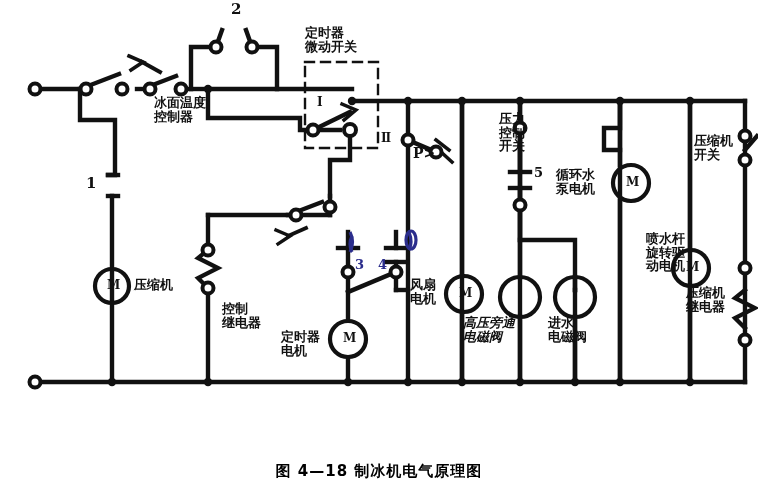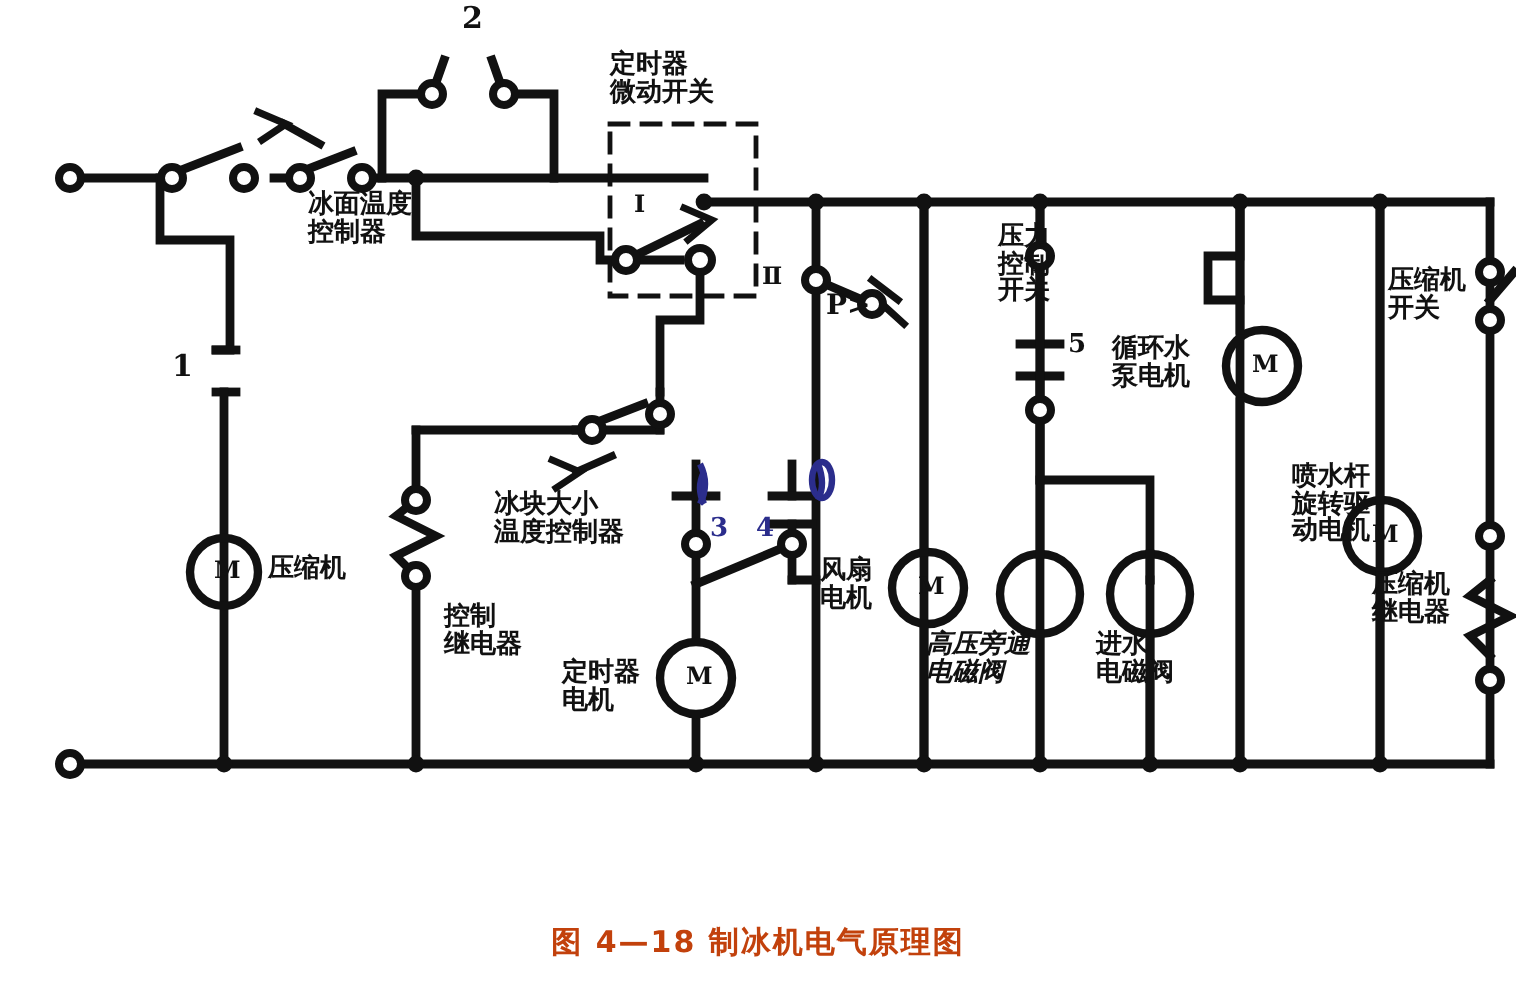--- a/index.html
+++ b/index.html
@@ -22,21 +22,21 @@
   }
   .cn{font-size:13px;}
   .num{font-family:"DejaVu Serif","Liberation Serif",serif;font-size:15px;font-weight:bold;}
   .numsm{font-family:"DejaVu Serif","Liberation Serif",serif;font-size:13px;font-weight:bold;}
   .rom{font-family:"DejaVu Serif","Liberation Serif",serif;font-size:12px;font-weight:bold;}
   .psym{font-family:"DejaVu Serif","Liberation Serif",serif;font-size:14px;font-weight:bold;}
   .mglyph{font-family:"DejaVu Serif","Liberation Serif",serif;font-size:12px;font-weight:bold;}
   .caption{
     position:absolute;left:0;top:462px;width:758px;text-align:center;
     font-family:"DejaVu Sans","Liberation Sans",sans-serif;
-    font-size:15px;font-weight:bold;color:#c2410c;letter-spacing:1px;
+    font-size:15px;font-weight:bold;color:#000000;letter-spacing:1px;
   }
   .ink{color:#2b2d8c;}
 </style>
 </head>
 <body>
 
 <div id="stage">
 
   <svg id="schematic" viewBox="0 0 758 500">
     <g fill="none" stroke="#111111" stroke-width="4.4" stroke-linecap="square" stroke-linejoin="miter">
@@ -216,22 +216,20 @@
   <div class="lbl cn" style="left:154px;top:96px;">冰面温度
 控制器</div>
 
   <div class="lbl num" style="left:86px;top:176px;">1</div>
 
   <div class="lbl cn" style="left:134px;top:278px;">压缩机</div>
 
   <div class="lbl cn" style="left:222px;top:302px;">控制
 继电器</div>
 
-  <div class="lbl cn" style="left:247px;top:246px;">冰块大小
-温度控制器</div>
 
   <div class="lbl numsm ink" style="left:355px;top:258px;">3</div>
 
   <div class="lbl numsm ink" style="left:378px;top:258px;">4</div>
 
   <div class="lbl cn" style="left:281px;top:330px;">定时器
 电机</div>
 
   <div class="lbl cn" style="left:410px;top:278px;font-family:Liberation Serif, serif;">风扇
 电机</div>

